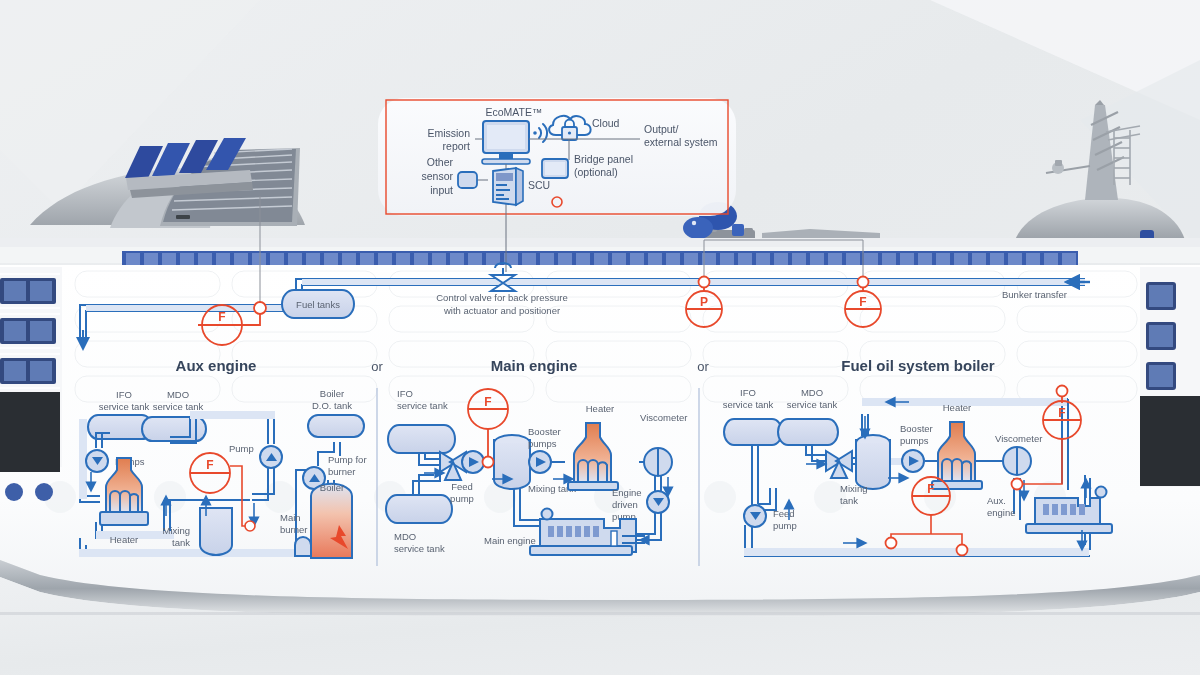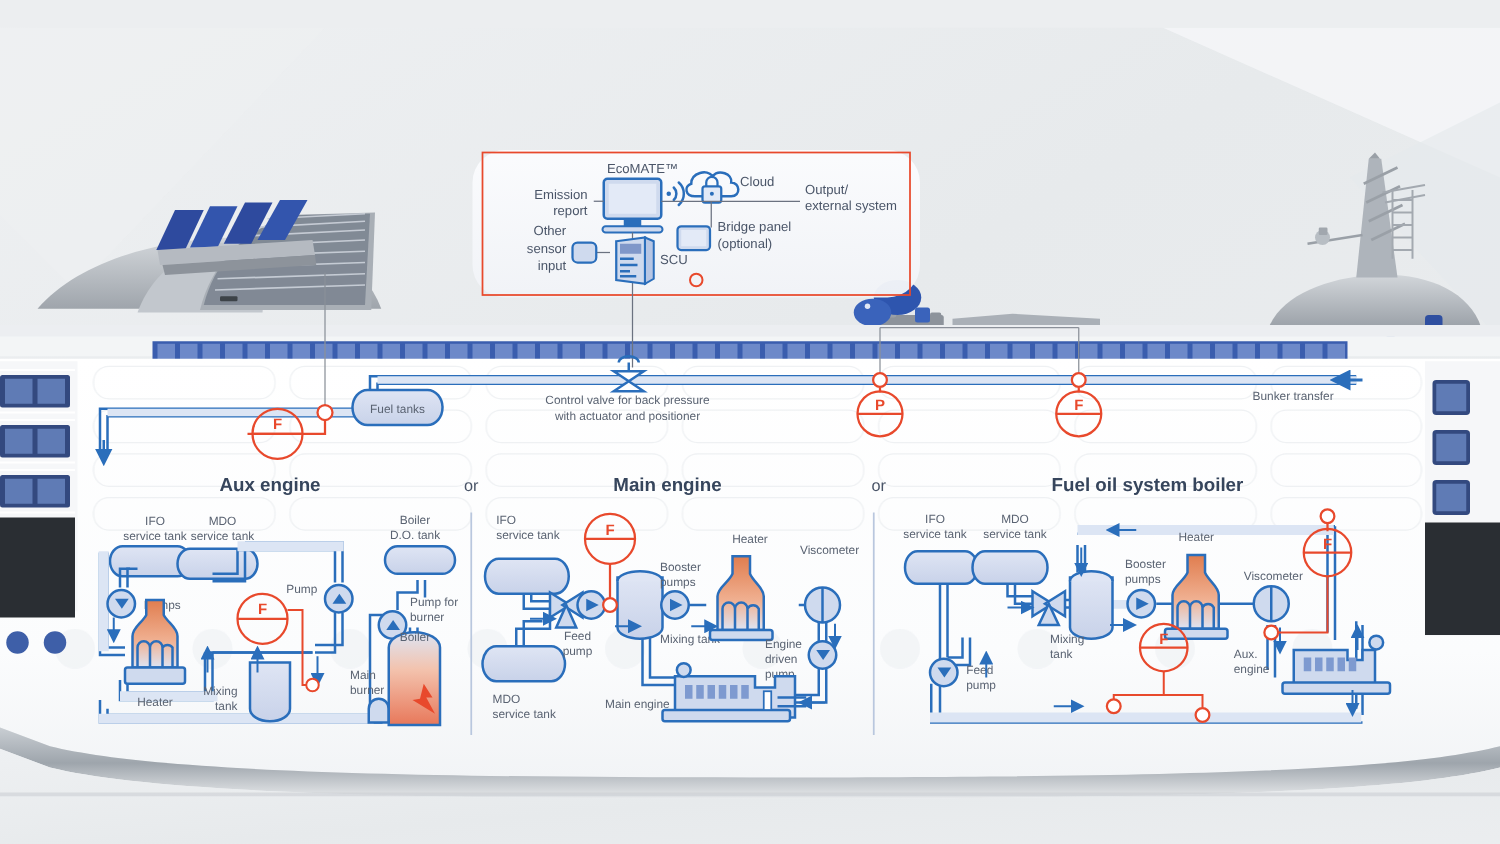--- a/index.html
+++ b/index.html
@@ -2,21 +2,21 @@
 <html><head>
 <meta charset="utf-8">
 <style>
   html,body{margin:0;padding:0;}
   body{
     width:1200px;height:675px;overflow:hidden;
     font-family:"Liberation Sans", sans-serif;
     background:#eceef0;
     position:relative;
   }
-  #stage{position:absolute;inset:0;width:1200px;height:574px;margin-top:22px;}
+  #stage{position:absolute;inset:0;width:1200px;height:574px;}
   #stage svg{position:absolute;top:0;left:0;}
   .txt{font-family:"Liberation Sans", sans-serif;fill:#4a5568;}
   .lbl-sm{font-size:9.5px;fill:#5a6372;}
   .lbl-md{font-size:10.5px;fill:#4a5568;}
   .lbl-hd{font-size:15px;fill:#36455c;font-weight:bold;}
   .lbl-or{font-size:13px;fill:#4a5568;}
   .ot{font-size:12px;fill:#e8492c;font-weight:bold;}
 </style>
 </head>
 <body>

